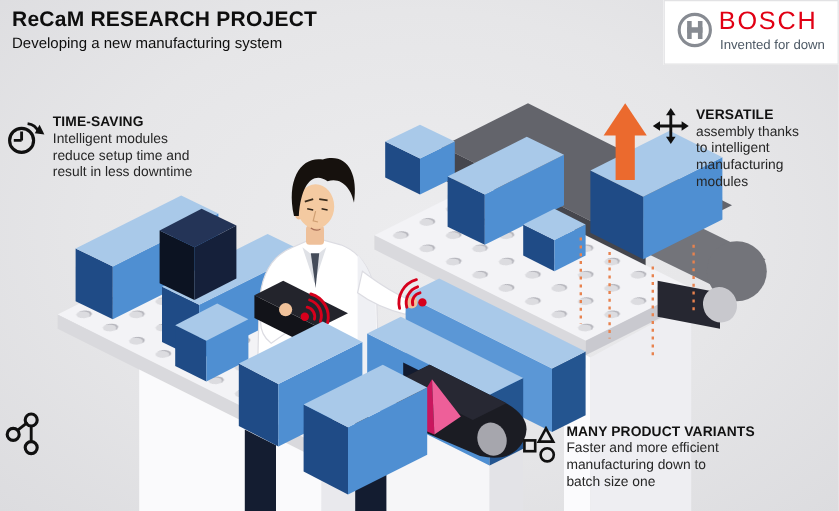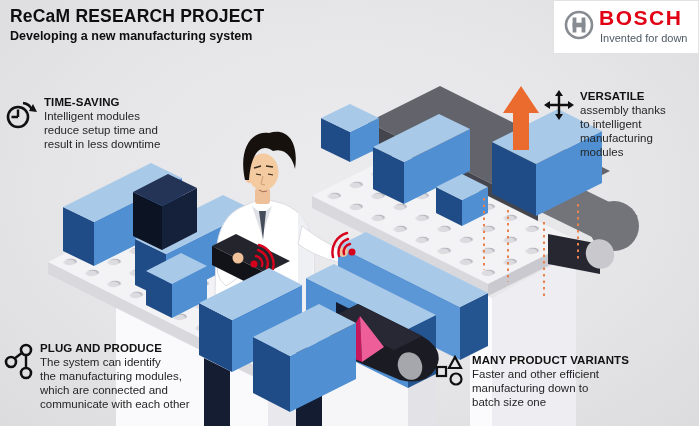--- a/index.html
+++ b/index.html
@@ -4,26 +4,26 @@
 <style>
   html,body{margin:0;padding:0;}
   #stage{
     position:relative;width:699px;height:426px;overflow:hidden;
     background:radial-gradient(ellipse at 50% 45%, #ececee 0%, #e6e6e8 55%, #dcdcdf 100%);
     font-family:"Liberation Sans", sans-serif;
   }
   
   #hdr{position:absolute;left:10px;top:6px;z-index:3;color:#0e0e0e;}
   #hdr .t{font-size:17.5px;font-weight:700;letter-spacing:.2px;line-height:1.25;}
-  #hdr .s{font-size:12.5px;font-weight:700;margin-top:1px;}
+  #hdr .s{font-size:12.5px;font-weight:400;margin-top:1px;}
   
   #bosch{position:absolute;left:553px;top:0;width:146px;height:54px;background:#ffffff;z-index:3;
          box-shadow:0 0 0 1px #e2e2e4 inset;}
   #bosch .sym{position:absolute;left:8px;top:7px;}
-  #bosch .word{position:absolute;left:46px;top:6px;font-size:21px;font-weight:700;letter-spacing:1.5px;color:#e10014;}
+  #bosch .word{position:absolute;left:46px;top:6px;font-size:21px;font-weight:400;letter-spacing:1.5px;color:#e10014;}
   #bosch .tag{position:absolute;left:47px;top:32px;font-size:11px;color:#4e5a66;}
   
   .ann{position:absolute;z-index:3;display:flex;gap:6px;color:#111;}
   .ann .ic{flex:0 0 auto;}
   .ann .tt{font-size:11.5px;font-weight:700;letter-spacing:.1px;}
   .ann .bd{font-size:11.5px;color:#262626;line-height:1.22;white-space:pre-line;margin-top:1px;}
   #ann-time{left:6px;top:96px;width:190px;}
   #ann-vers{left:544px;top:90px;width:152px;}
   #ann-plug{left:4px;top:342px;width:230px;}
   #ann-vari{left:434px;top:354px;width:220px;}
@@ -263,38 +263,31 @@
   <div class="ann" id="ann-plug">
     <span class="ic">
       <svg width="30" height="38" viewBox="0 0 30 38">
         <line x1="10" y1="17" x2="19" y2="10" stroke="#101010" stroke-width="2.4"></line>
         <line x1="22" y1="13" x2="22" y2="26" stroke="#101010" stroke-width="2.4"></line>
         <circle cx="7" cy="20" r="5" fill="none" stroke="#101010" stroke-width="2.6"></circle>
         <circle cx="22" cy="8" r="5" fill="none" stroke="#101010" stroke-width="2.6"></circle>
         <circle cx="22" cy="31" r="5" fill="none" stroke="#101010" stroke-width="2.6"></circle>
       </svg>
     </span>
-    <span class="tx">
-      <div class="tt">PLUG AND PRODUCE</div>
-      <div class="bd">The system can identify
-the manufacturing modules,
-which are connected and
-communicate with each other</div>
-    </span>
   </div>
 
   <div class="ann" id="ann-vari">
     <span class="ic">
       <svg width="32" height="34" viewBox="0 0 32 34">
         <rect x="3" y="13" width="9" height="9" fill="none" stroke="#101010" stroke-width="2.2"></rect>
         <polygon points="21,3 15,14 27,14" fill="none" stroke="#101010" stroke-width="2.2"></polygon>
         <circle cx="22" cy="25" r="5.5" fill="none" stroke="#101010" stroke-width="2.2"></circle>
       </svg>
     </span>
     <span class="tx">
       <div class="tt">MANY PRODUCT VARIANTS</div>
-      <div class="bd">Faster and other efficient
+      <div class="bd">Faster and more efficient
 manufacturing down to
 batch size one</div>
     </span>
   </div>
 
 </div>
 
 </body></html>

